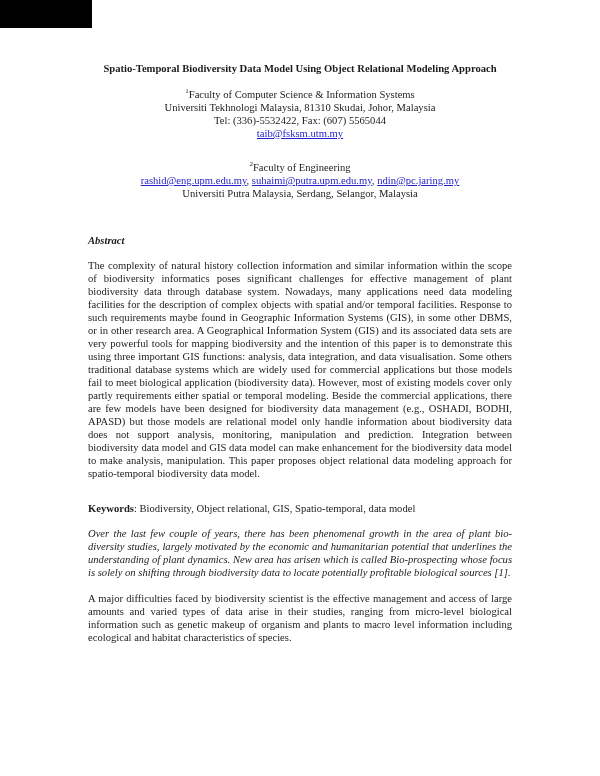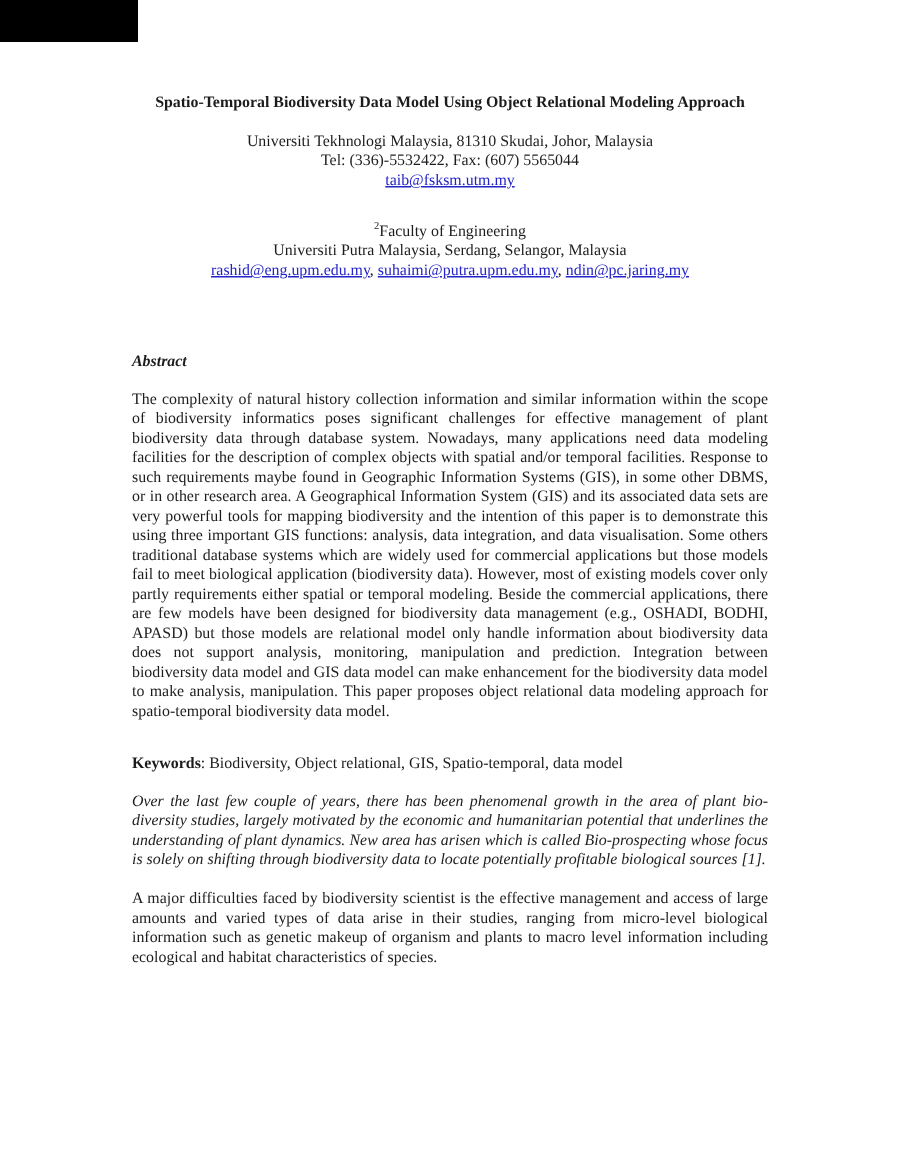--- a/index.html
+++ b/index.html
@@ -29,21 +29,21 @@
     line-height: 13px;
     text-align: center;
     white-space: nowrap;
   }
   sup { font-size: 7px; line-height: 0; }
   .authors { margin-top: 15px; }
   .affil1 { margin-top: 13px; }
   .affil2 { margin-top: 21px; }
   a.link { color: var(--link); text-decoration: underline; cursor: pointer; margin-top: 20px; }
   .abstract-heading {
-    margin-top: 48px;
+    margin-top: 34px;
     font-weight: bold;
     font-style: italic;
   }
   .abstract-body { margin-top: 12px; }
   .keywords { margin-top: 22px; }
   .kw-label { font-weight: bold; }
   .section-heading { margin-top: 28px; font-weight: bold; }
   .sec-num { display: inline-block; margin-right: 13px; }
   .para1 { margin-top: 12px; font-style: italic; }
   .para2 { margin-top: 13px; }
@@ -53,29 +53,30 @@
 
 <div class="page">
   <div class="scan-mark"></div>
 
   <div class="content">
 
     <p class="title">Spatio-Temporal Biodiversity Data Model Using Object Relational Modeling Approach</p>
 
 
     <div class="affil1">
+      <p class="center"><sup>1</sup><span>Faculty of Computer Science &amp; Information Systems</span></p>
       <p class="center">Universiti Tekhnologi Malaysia, 81310 Skudai, Johor, Malaysia</p>
       <p class="center">Tel: (336)-5532422, Fax: (607) 5565044</p>
       <p class="center"><a class="link">taib@fsksm.utm.my</a></p>
     </div>
 
     <div class="affil2">
       <p class="center"><sup>2</sup><span>Faculty of Engineering</span></p>
+      <p class="center"><a class="link">rashid@eng.upm.edu.my</a><span>, </span><a class="link">suhaimi@putra.upm.edu.my</a><span>, </span><a class="link">ndin@pc.jaring.my</a></p>
       <p class="center">Universiti Putra Malaysia, Serdang, Selangor, Malaysia</p>
-      <p class="center"><a class="link">rashid@eng.upm.edu.my</a><span>, </span><a class="link">suhaimi@putra.upm.edu.my</a><span>, </span><a class="link">ndin@pc.jaring.my</a></p>
     </div>
 
     <p class="abstract-heading">Abstract</p>
 
     <p class="abstract-body just">The complexity of natural history collection information and similar information within the scope of biodiversity informatics poses significant challenges for effective management of plant biodiversity data through database system. Nowadays, many applications need data modeling facilities for the description of complex objects with spatial and/or temporal facilities. Response to such requirements maybe found in Geographic Information Systems (GIS), in some other DBMS, or in other research area. A Geographical Information System (GIS) and its associated data sets are very powerful tools for mapping biodiversity and the intention of this paper is to demonstrate this using three important GIS functions: analysis, data integration, and data visualisation.  Some others traditional database systems which are widely used for commercial applications but those models fail to meet biological application (biodiversity data). However, most of existing models cover only partly requirements either spatial or temporal modeling. Beside the commercial applications, there are few models have been designed for biodiversity data management (e.g., OSHADI, BODHI, APASD) but those models are relational model only handle information about biodiversity data does not support analysis, monitoring, manipulation and prediction. Integration between biodiversity data model and GIS data model can make enhancement for the biodiversity data model to make analysis, manipulation. This paper proposes object relational data modeling approach for spatio-temporal biodiversity data model.</p>
 
     <p class="keywords"><span class="kw-label">Keywords</span><span>: Biodiversity, Object relational, GIS, Spatio-temporal, data model</span></p>
 
 
     <p class="para1 just">Over the last few couple of years, there has been phenomenal growth in the area of plant bio-diversity studies, largely motivated by the economic and humanitarian potential that underlines the understanding of plant dynamics. New area has arisen which is called Bio-prospecting whose focus is solely on shifting through biodiversity data to locate potentially profitable biological sources [1].</p>

